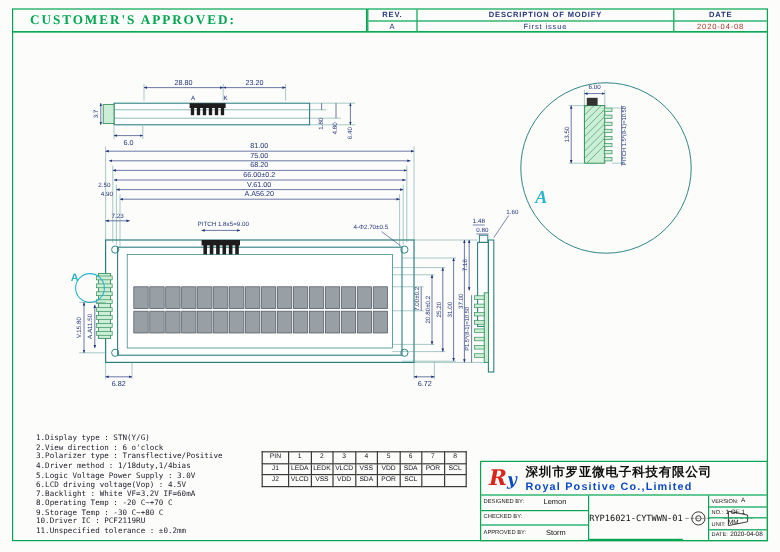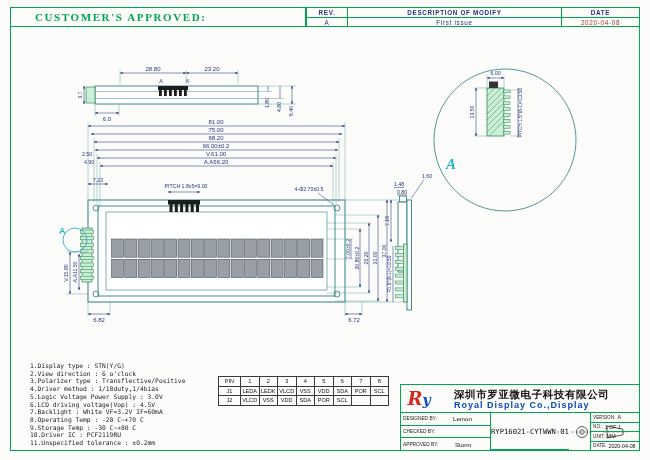--- a/index.html
+++ b/index.html
@@ -1,31 +1,31 @@
 <!DOCTYPE html>
 <html><head>
 <meta charset="utf-8">
 <style>
 *{margin:0;padding:0;box-sizing:border-box}
 html,body{width:650px;height:460px}
 body{position:relative;background:#fcfcfa;font-family:"Liberation Sans",sans-serif;overflow:hidden}
 .frame{position:absolute;left:10px;top:26px;width:630px;height:425px;border:1.3px solid #00a651}
-.approved-box{position:absolute;left:10px;top:7px;width:296px;height:20px;border:1.3px solid #00a651;display:flex;align-items:center;padding-left:24px;color:#00a651;font-family:"Liberation Serif",serif;font-weight:bold;font-size:11px;letter-spacing:1.6px}
+.approved-box{position:absolute;left:10px;top:7px;width:296px;height:20px;border:1.3px solid #00a651;display:flex;align-items:center;padding-left:14px;color:#00a651;font-family:"Liberation Serif",serif;font-weight:bold;font-size:11px;letter-spacing:1.6px}
 .rev-table{position:absolute;left:306px;top:7px;width:334px;height:20px;border:1.3px solid #00a651;display:grid;grid-template-columns:40px 1fr 78px;grid-template-rows:9px 1fr;font-size:6.3px;color:#23357c;text-align:center}
 .rev-table>div{display:flex;align-items:center;justify-content:center;letter-spacing:0.7px}
 .rev-table>div.bl{border-left:1px solid #00a651}
 .rev-table>div.bt{border-top:1px solid #00a651}
 .rev-table .hd{font-weight:bold}
 .date-red{color:#9c3328}
 .notes{position:absolute;left:30px;top:362px;width:192px;font-family:"DejaVu Sans Mono",monospace;font-size:6.3px;line-height:7.7px;color:#1a1a28;white-space:nowrap}
 .pin-table{position:absolute;left:218px;top:376px;border-collapse:collapse;font-size:5.6px;color:#15151f;table-layout:fixed;background:#fff0}
 .pin-table th,.pin-table td{border:0.8px solid #3a3a3a;width:18.5px;height:9.5px;text-align:center;font-weight:normal;padding:0}
 .pin-table .c0{width:22px}
 .title-block{position:absolute;left:400px;top:384px;width:240px;height:67px;border:1.3px solid #00a651;display:flex;flex-direction:column;background:#fff0}
-.tb-top{height:28px;border-bottom:1px solid #00a651;display:flex;align-items:center;padding:1px 3px;gap:20px}
+.tb-top{height:28px;border-bottom:1px solid #00a651;display:flex;align-items:center;padding:1px 3px;gap:4px}
 .tb-logo{font-family:"DejaVu Serif",serif;font-weight:bold;font-style:italic;font-size:18px;line-height:1;width:30px;text-align:center}
 .tb-logo .r{color:#d7261d}
 .tb-logo .y{color:#0b49c0;font-size:14px}
 .tb-names{flex:1;text-align:left}
 .tb-cn{font-size:10.5px;font-weight:bold;color:#101010;letter-spacing:0.6px;line-height:12px;white-space:nowrap}
 .tb-en{font-size:9px;font-weight:bold;color:#0b49c0;letter-spacing:1px;line-height:10px;white-space:nowrap}
 .tb-grid{flex:1;display:grid;grid-template-columns:90px 100px 1fr}
 .tb-col1{display:flex;flex-direction:column;border-right:1px solid #00a651}
 .tb-col1>div{flex:1;display:flex;align-items:center;padding:0 2px;border-bottom:1px solid #00a651}
 .tb-col1>div:last-child{border-bottom:none}
@@ -365,21 +365,21 @@
     <td></td>
   </tr>
 </tbody>
   </table>
 
 <div class="title-block">
   <div class="tb-top">
     <div class="tb-logo"><span class="r">R</span><span class="y">y</span></div>
     <div class="tb-names">
       <div class="tb-cn">深圳市罗亚微电子科技有限公司</div>
-      <div class="tb-en">Royal Display Co.,Display</div>
+      <div class="tb-en">Royal Positive Co.,Limited</div>
     </div>
   </div>
   <div class="tb-grid">
     <div class="tb-col1">
       <div>
         <span class="tb-label">DESIGNED BY:</span>
         <span class="tb-val">Lemon</span>
       </div>
       <div>
         <span class="tb-label">CHECKED BY:</span>

